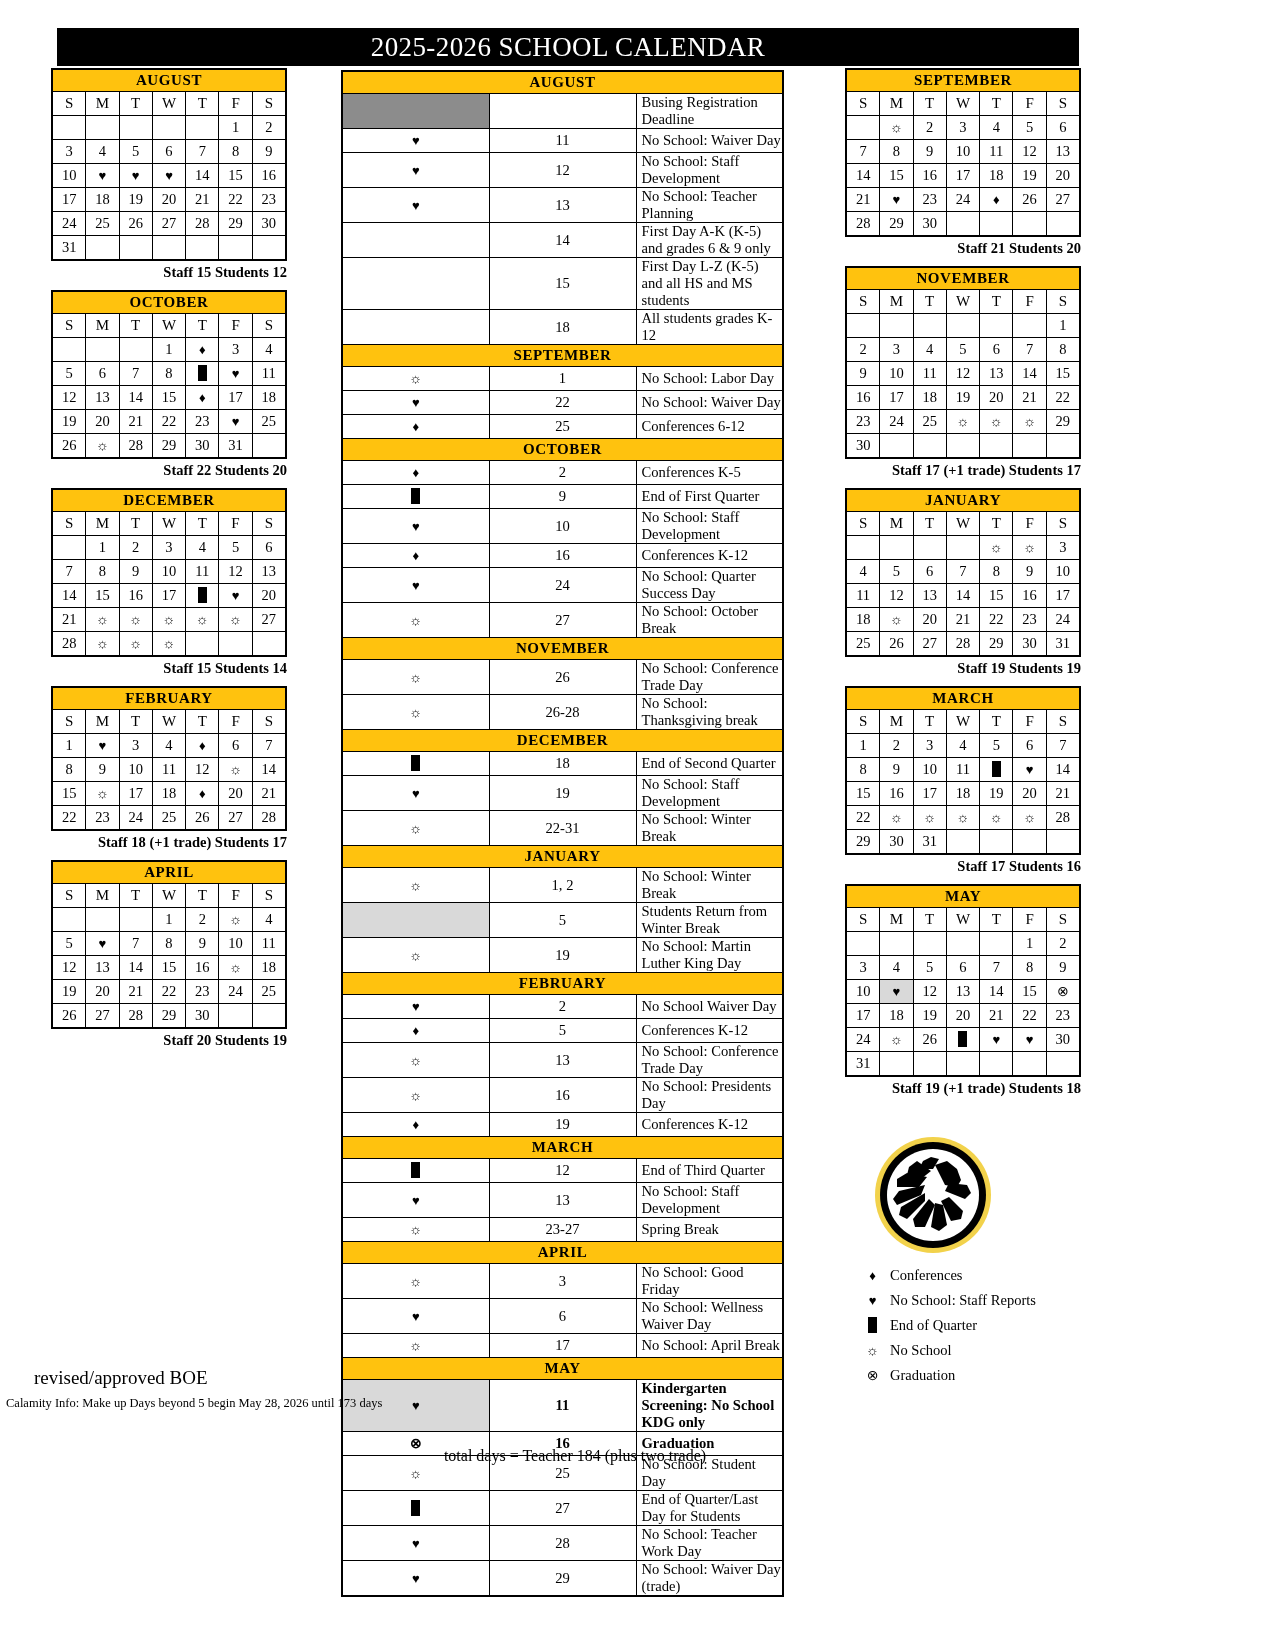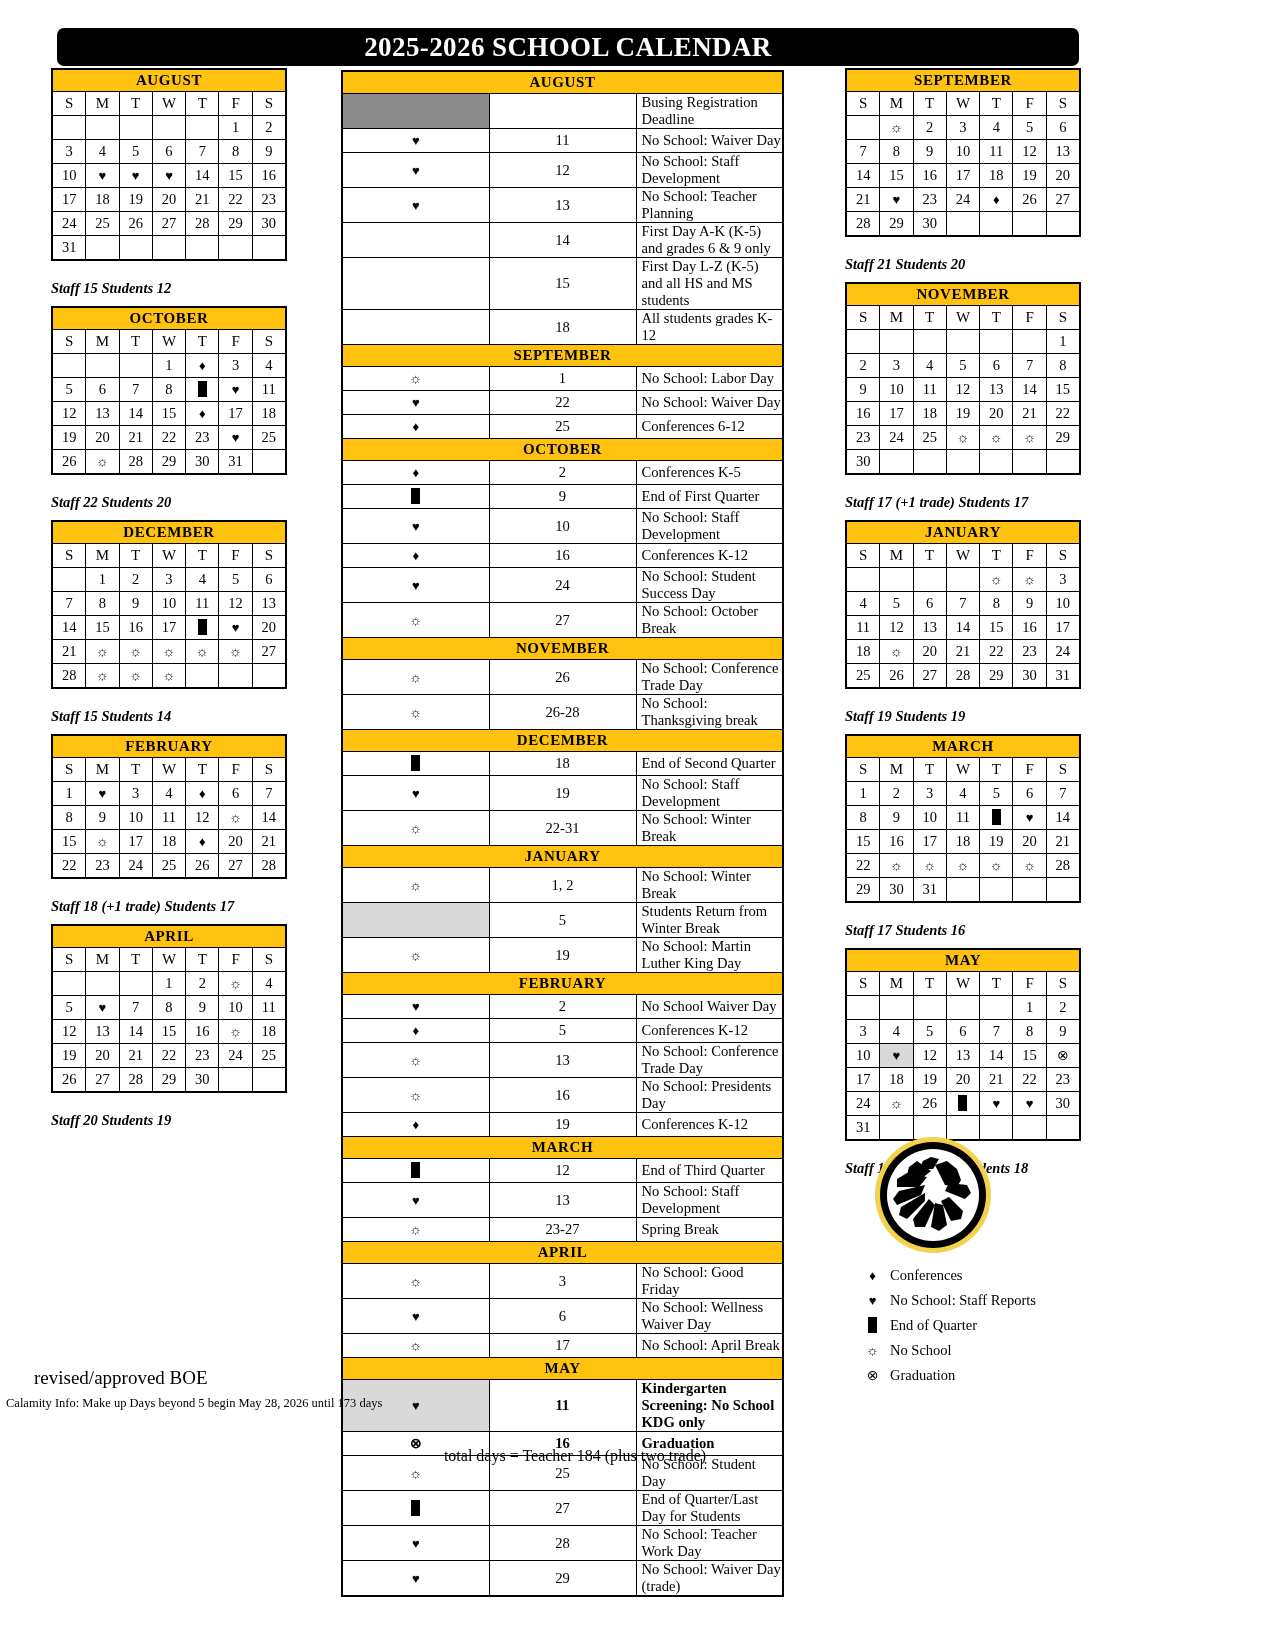--- a/index.html
+++ b/index.html
@@ -7,46 +7,45 @@
     width:1275px;height:1650px;
     background:#ffffff;
     font-family:"Liberation Serif", serif;
     color:#000;
     position:relative;
     overflow:hidden;
   }
   .title-bar{
     position:absolute;left:57px;top:28px;width:1022px;height:38px;
     background:#000;color:#fff;
-    font-size:27px;font-weight:bold;
+    font-size:27px;font-weight:normal;
     display:flex;align-items:center;justify-content:center;
     letter-spacing:.4px;
-    border-radius:7px;
   }
 
   
   .cal{border-collapse:collapse;border:2px solid #000;table-layout:fixed;}
   .cal td,.cal th{
     border:1.5px solid #000;
     width:33px;height:23px;
     text-align:center;vertical-align:middle;
     font-size:14.5px;font-weight:normal;
     padding:0;
   }
   .cal .month-head{
     background:#FFC20E;color:#000;
     font-weight:bold;font-size:15px;
     letter-spacing:.6px;height:21px;
     border:1.5px solid #000;
   }
   .cal .dow{font-size:15px;}
   .cal td.gray{background:#d9d9d9;}
   .staff{
-    text-align:left;font-style:italic;font-weight:bold;
-    font-size:14.5px;margin:19px 0 9px 0;
+    text-align:right;font-weight:bold;
+    font-size:14.5px;margin:3px 0 9px 0;
   }
   .sym{font-size:13px;line-height:1;}
   .blk{display:inline-block;width:9px;height:16px;background:#000;vertical-align:-3px;}
   .sun{font-size:14px;}
   .grad{font-size:14px;}
 
   
   .col-left{position:absolute;left:51px;top:68px;width:236px;}
   .col-right{position:absolute;left:845px;top:68px;width:236px;}
 
@@ -491,21 +490,21 @@
         <td class="c-txt">No School: Staff Development</td>
       </tr>
       <tr>
         <td class="c-sym"><span class="sym">♦</span></td>
         <td class="c-day">16</td>
         <td class="c-txt">Conferences K-12</td>
       </tr>
       <tr>
         <td class="c-sym"><span class="sym">♥</span></td>
         <td class="c-day">24</td>
-        <td class="c-txt">No School: Student Success Day</td>
+        <td class="c-txt">No School: Quarter Success Day</td>
       </tr>
       <tr>
         <td class="c-sym"><span class="sun">☼</span></td>
         <td class="c-day">27</td>
         <td class="c-txt">No School: October Break</td>
       </tr>
       <tr class="mhead">
         <td colspan="3">NOVEMBER</td>
       </tr>
       <tr>

